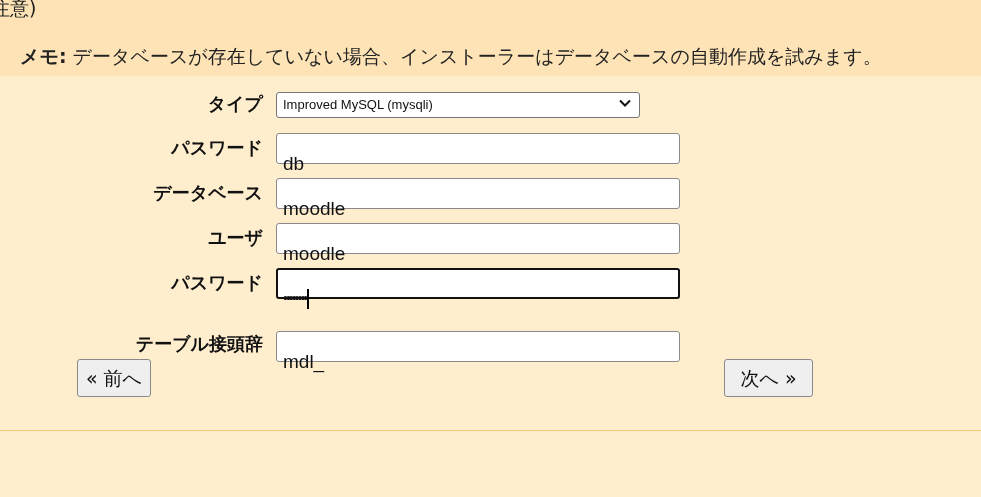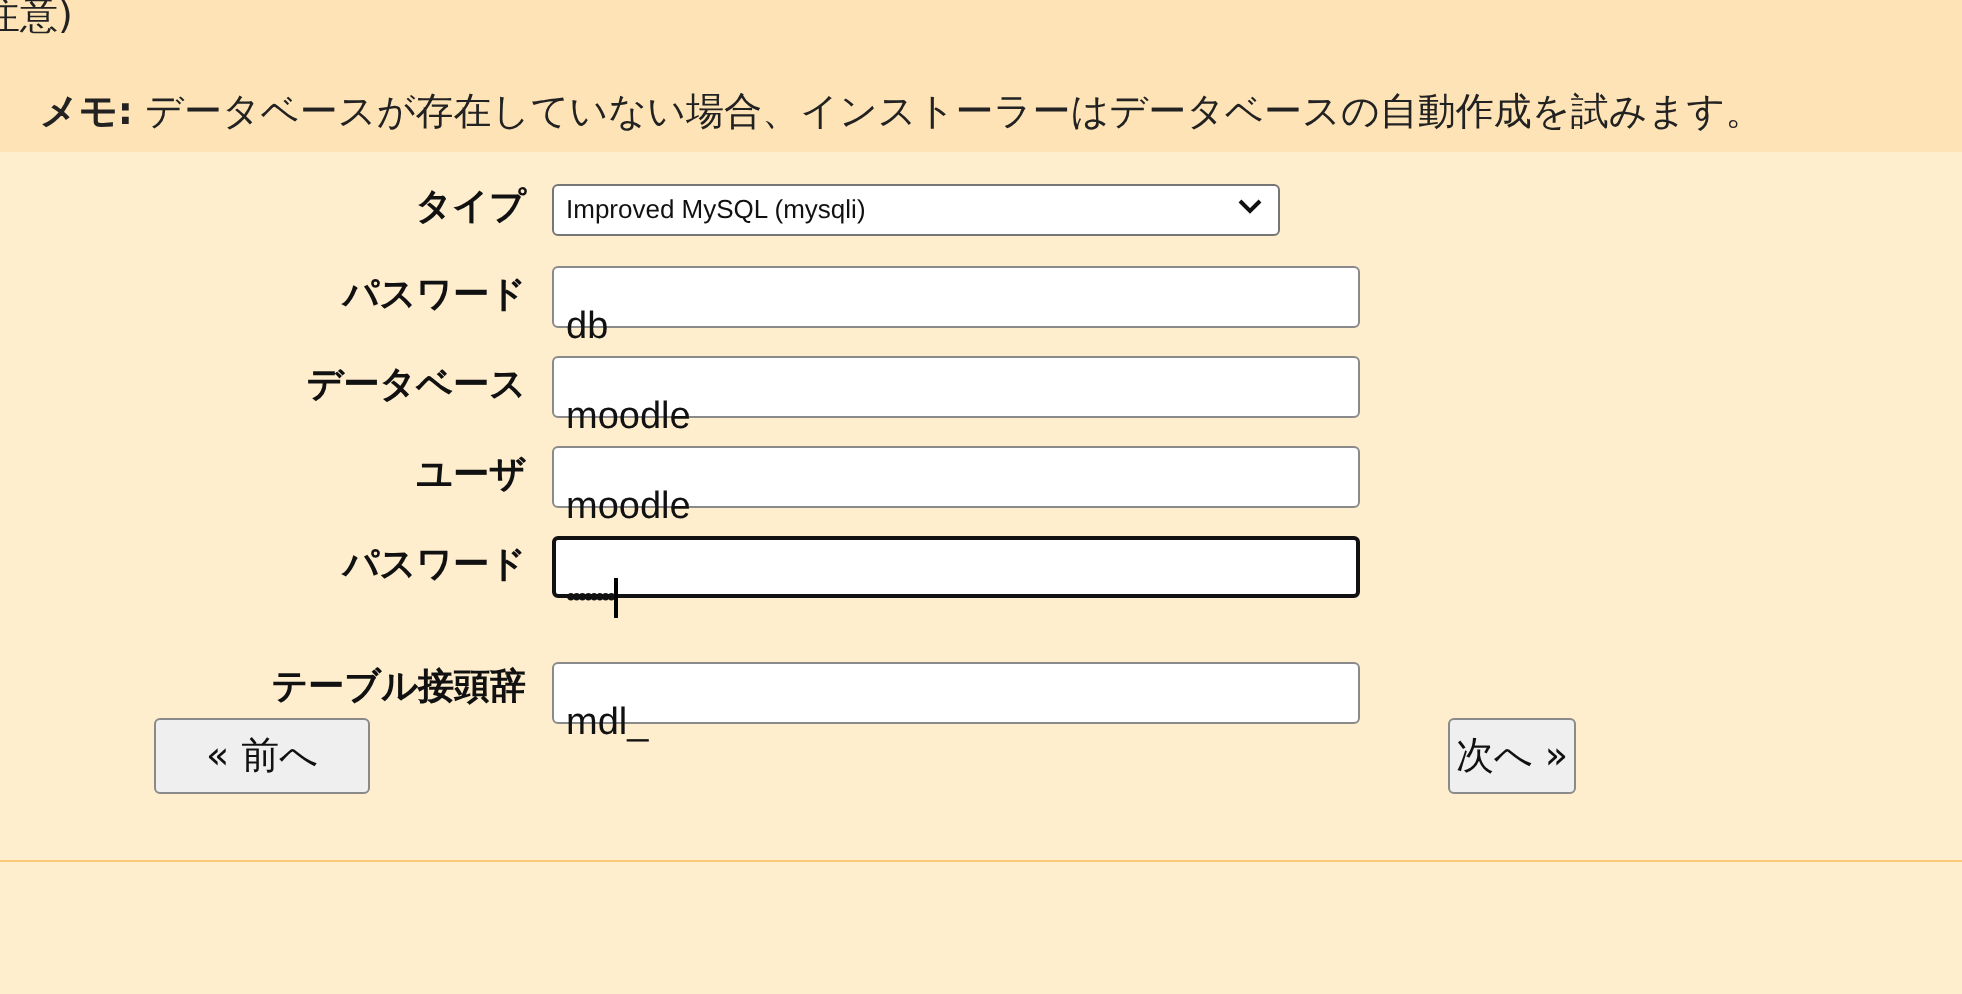--- a/index.html
+++ b/index.html
@@ -86,16 +86,16 @@
 
 <div class="label" style="top:226px">ユーザ</div>
 <div class="field" style="top:223px">moodle</div>
 
 <div class="label" style="top:271px">パスワード</div>
 <div class="field focused" style="top:268px;font-size:14px;letter-spacing:-2px"><span>••••••••</span><span class="caret"></span></div>
 
 <div class="label" style="top:332px">テーブル接頭辞</div>
 <div class="field" style="top:331px">mdl_</div>
 
-<div class="btn" style="left:77px;width:108px">«  前へ</div>
-<div class="btn" style="left:724px;width:64px">次へ  »</div>
+<div class="btn" style="left:77px;width:74px">«  前へ</div>
+<div class="btn" style="left:724px;width:89px">次へ  »</div>
 
 <div class="divider"></div>
 
 </body></html>

